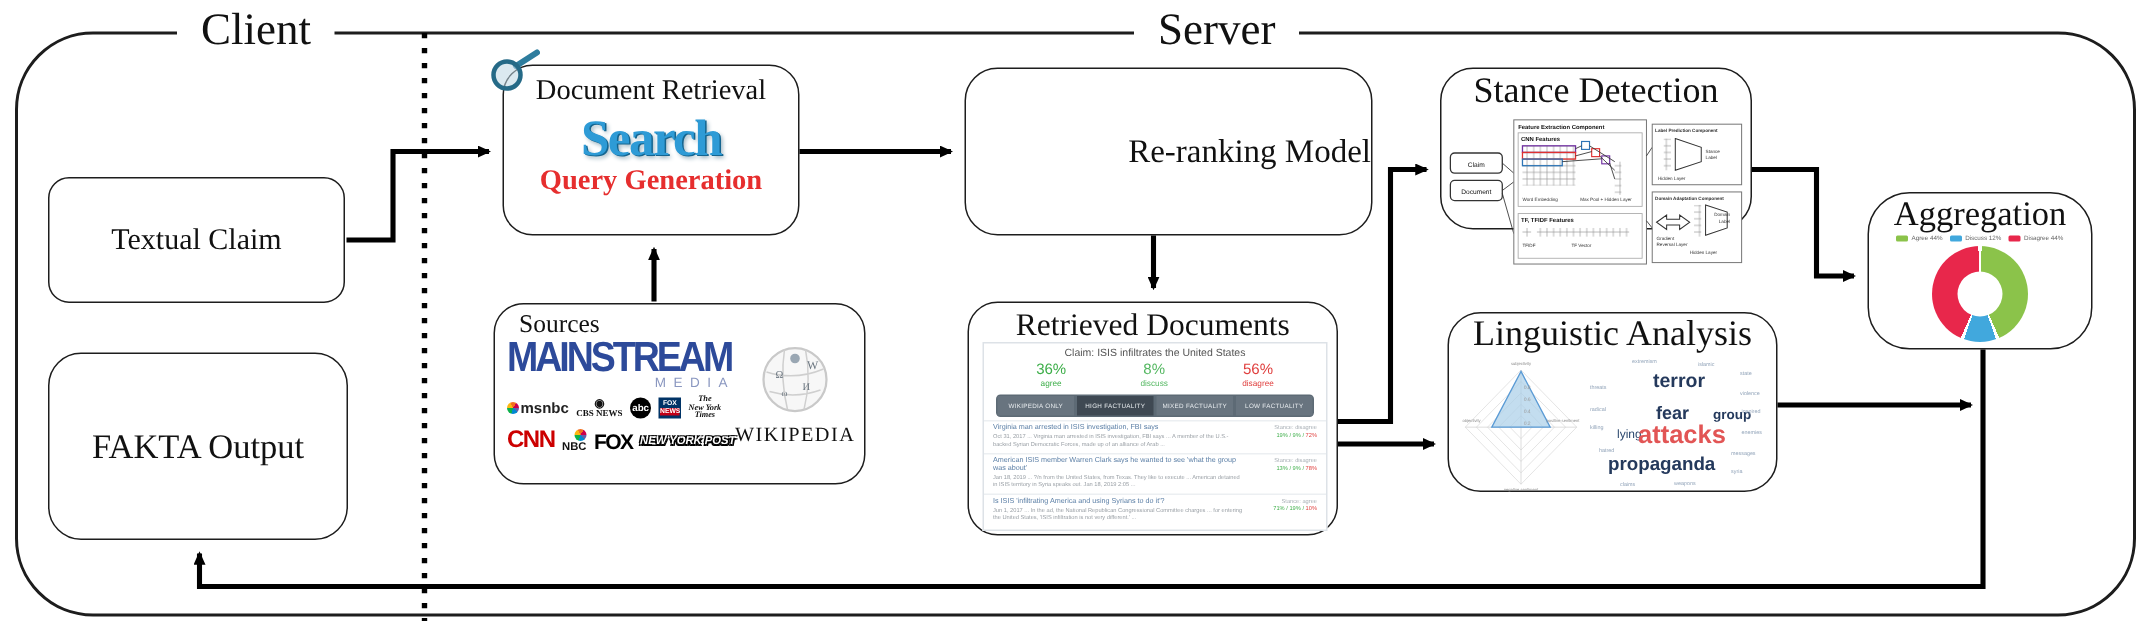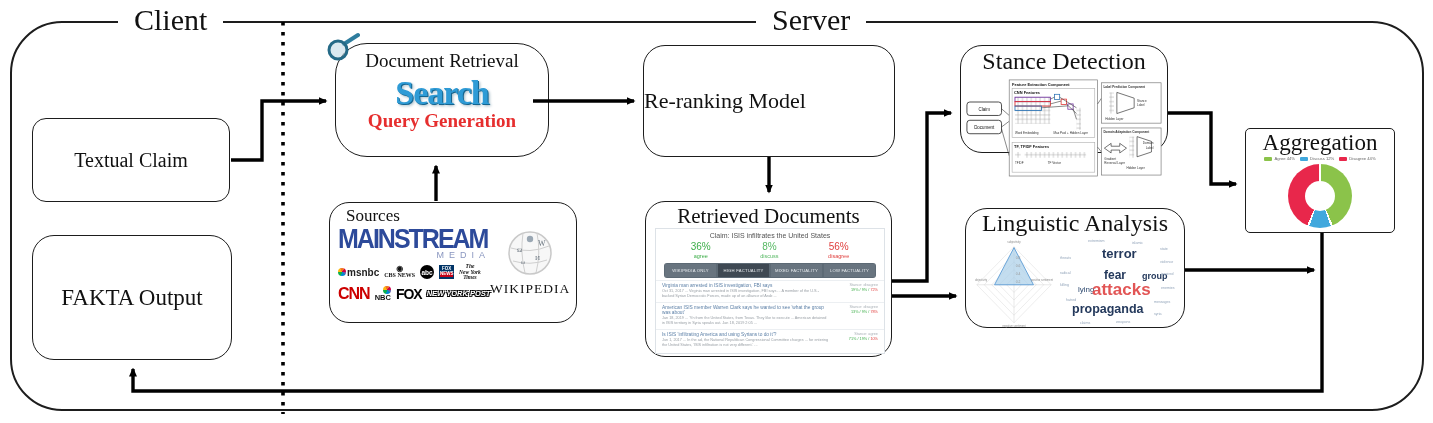--- a/index.html
+++ b/index.html
@@ -15,27 +15,27 @@
 
   
   .box{position:absolute;background:#fff;border:1.6px solid #1d1d1d;border-radius:18px;z-index:2;box-sizing:border-box;}
   .box-title{font-family:"Liberation Serif",serif;color:#111;text-align:center;display:block;}
 
   #textual-claim{left:32px;top:118px;width:198px;height:84px;border-radius:14px;display:flex;align-items:center;justify-content:center;}
   #textual-claim .box-title{font-size:20px;}
   #fakta-output{left:32px;top:235px;width:200px;height:125px;border-radius:22px;display:flex;align-items:center;justify-content:center;}
   #fakta-output .box-title{font-size:23px;text-align:right;}
 
-  #doc-retrieval{left:335px;top:43px;width:214px;height:114px;border-radius:32px;text-align:center;}
+  #doc-retrieval{left:335px;top:43px;width:198px;height:114px;border-radius:20px;text-align:center;}
   #doc-retrieval .box-title{font-size:19px;margin-top:6px;}
   #search-logo{position:relative;display:inline-block;margin-top:2px;font-family:"Liberation Serif",serif;font-weight:bold;font-size:34px;color:#2e9bd6;letter-spacing:-1px;text-shadow:1px 1px 0 #15658f,2px 2px 3px #9fb6c2;}
   #magnifier{position:absolute;left:-10px;top:-12px;}
   #query-generation{display:block;font-family:"Liberation Serif",serif;font-size:19px;font-weight:bold;color:#e62e2e;margin-top:-2px;}
 
-  #reranking{left:643px;top:45px;width:252px;height:112px;border-radius:22px;display:flex;align-items:center;justify-content:flex-start;}
+  #reranking{left:643px;top:45px;width:272px;height:112px;border-radius:22px;display:flex;align-items:center;justify-content:flex-end;}
   #reranking .box-title{font-size:22px;}
 
   
   #sources{left:329px;top:202px;width:248px;height:121px;border-radius:20px;padding:3px 8px;}
   #sources .box-title{text-align:left;font-size:17px;margin-left:8px;}
   #sources-cols{display:flex;flex-direction:row;}
   #mainstream-wrap{width:152px;}
   #mainstream-txt{font-size:25px;font-weight:bold;color:#2d4a9a;letter-spacing:-2px;line-height:22px;display:block;transform:scaleY(1.12);transform-origin:top left;white-space:nowrap;}
   #media-txt{display:block;text-align:right;font-size:9px;letter-spacing:5px;color:#8a97c0;margin-top:2px;}
   .logo-row{display:flex;align-items:center;gap:5px;margin-top:4px;}
@@ -111,21 +111,21 @@
   .wc-lying{left:20px;top:47px;font-size:8px;font-weight:normal;color:#2c486e;}
   .wc-attacks{left:34px;top:42px;font-size:17px;}
   .wc-propaganda{left:14px;top:64px;font-size:12.5px;}
   .wc-m1{left:30px;top:1px;}.wc-m2{left:74px;top:3px;}.wc-m3{left:102px;top:9px;}
   .wc-m4{left:2px;top:18px;}.wc-m5{left:102px;top:22px;}.wc-m6{left:2px;top:33px;}
   .wc-m7{left:103px;top:34px;}.wc-m8{left:2px;top:45px;}.wc-m9{left:103px;top:48px;}
   .wc-m10{left:8px;top:60px;}.wc-m11{left:96px;top:62px;}.wc-m12{left:58px;top:82px;}
   .wc-m13{left:22px;top:83px;}.wc-m14{left:96px;top:74px;}
 
   
-  #aggregation{left:1245px;top:128px;width:150px;height:105px;border-radius:5px;text-align:center;}
+  #aggregation{left:1245px;top:128px;width:150px;height:105px;border-radius:28px;text-align:center;}
   #aggregation .box-title{font-size:23px;margin-top:1px;}
   #agg-legend{display:flex;justify-content:center;gap:5px;margin-top:0px;}
   .leg-item{display:flex;align-items:center;gap:2px;font-size:4.2px;color:#666;}
   .leg-sw{width:8px;height:4px;display:inline-block;border-radius:1px;}
   #donut{position:relative;width:64px;height:64px;border-radius:50%;margin:3px auto 0 auto;}
   #donut-hole{position:absolute;left:50%;top:50%;width:30px;height:30px;margin:-15px 0 0 -15px;background:#fff;border-radius:50%;}
 
   
   #wires{position:absolute;left:0;top:0;z-index:3;pointer-events:none;}
 </style>

